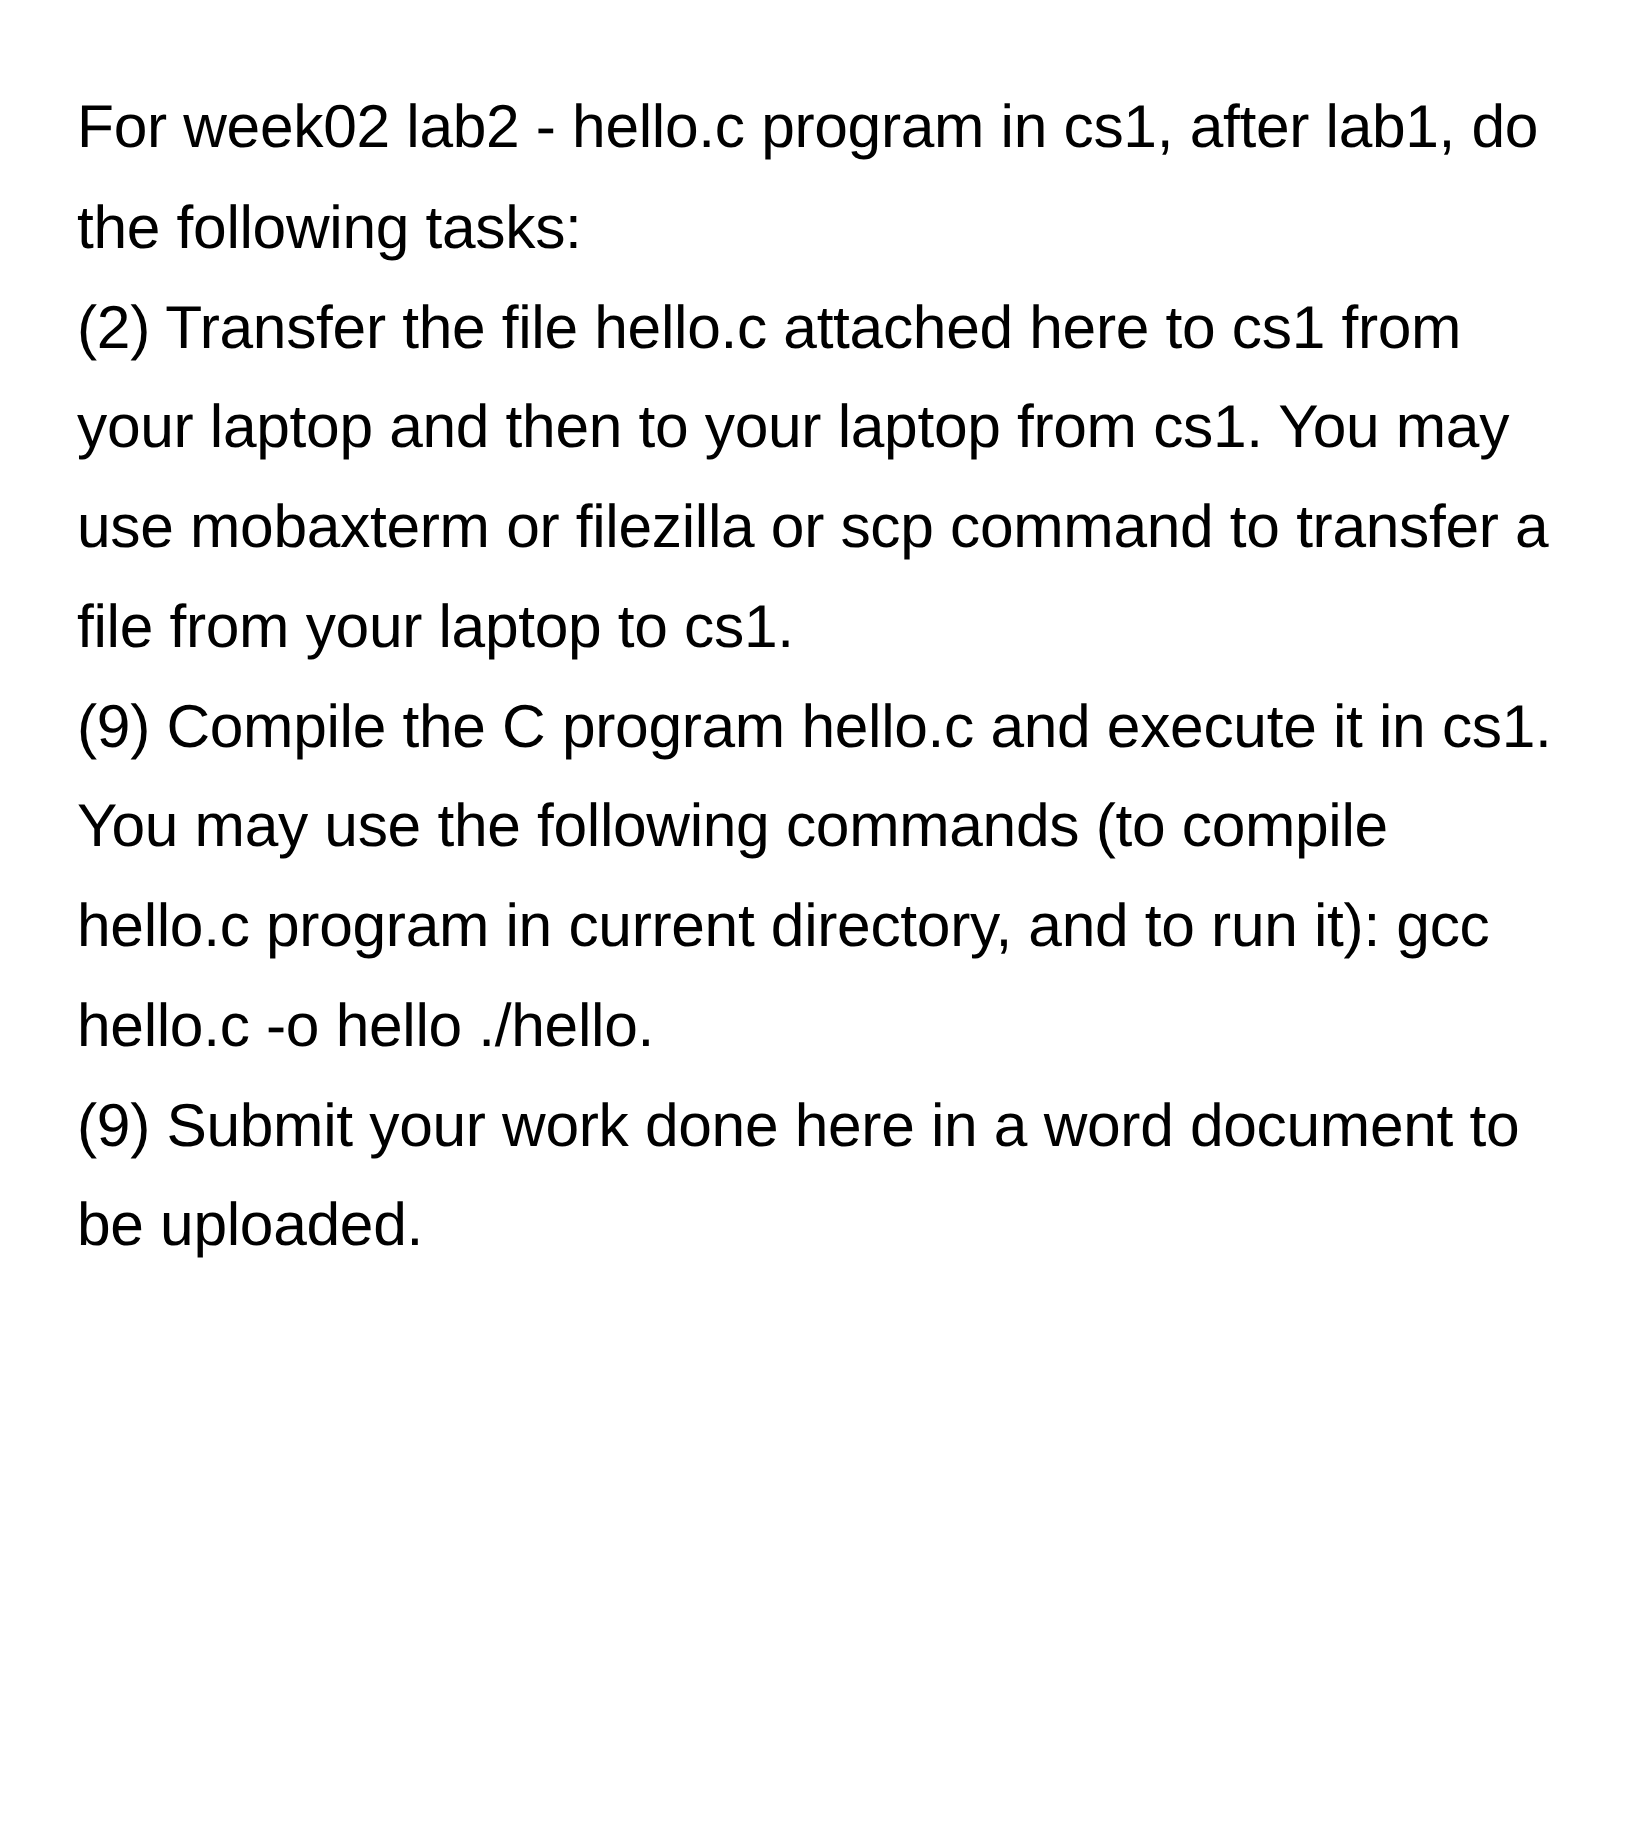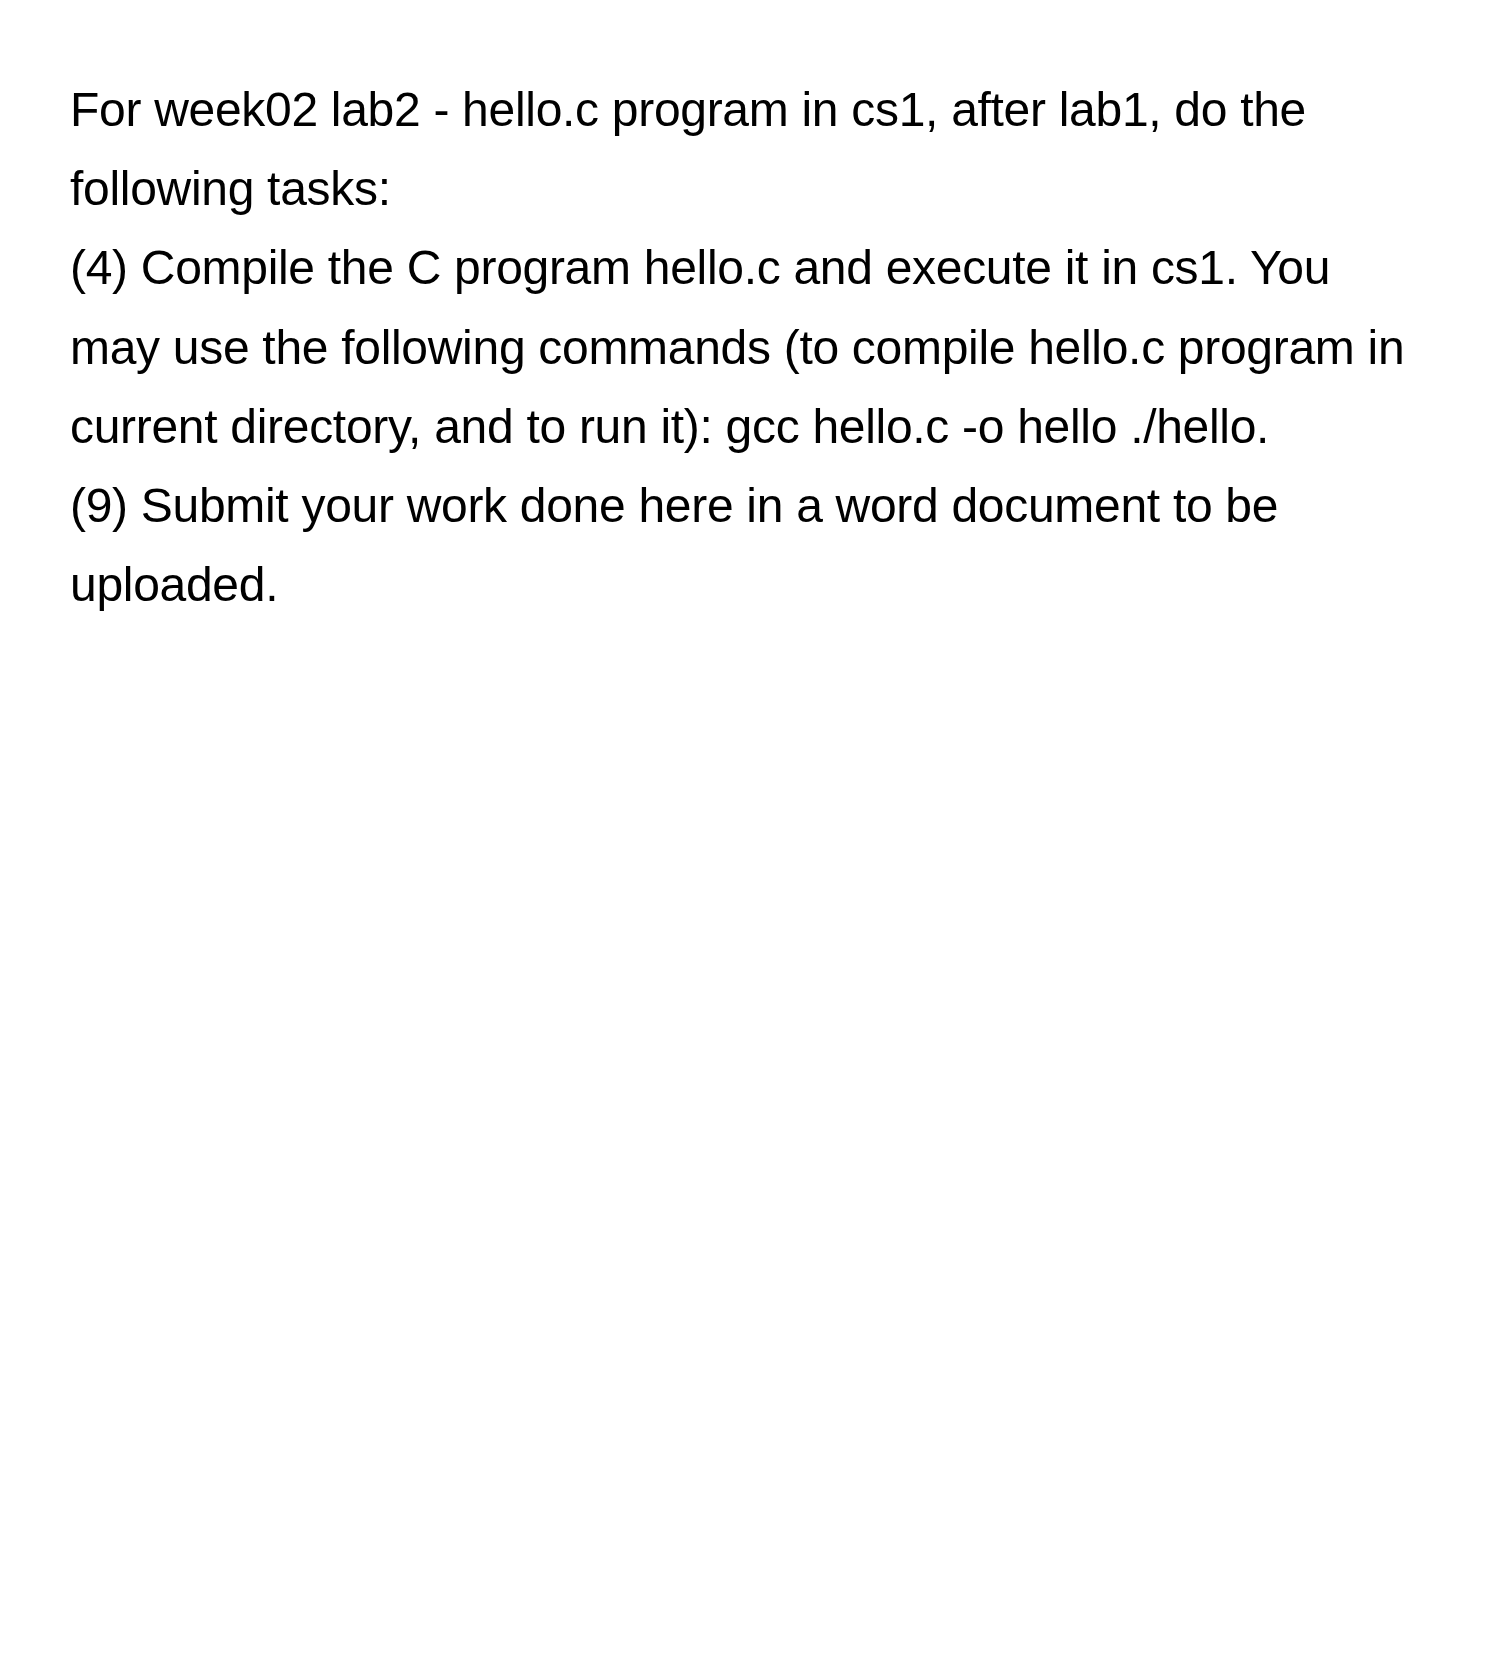--- a/index.html
+++ b/index.html
@@ -11,31 +11,32 @@
       width: 1500px;
       height: 1656px;
       background: #ffffff;
       font-family: -apple-system, BlinkMacSystemFont, "Segoe UI", Helvetica, Arial, sans-serif;
       color: #000000;
     }
     .page {
       padding: 70px 70px 70px 70px;
     }
     .text-block {
-      font-size: 48px;
+      font-size: 55px;
       line-height: 1.65;
       letter-spacing: -0.3px;
       font-weight: 400;
     }
     .para {
       margin-bottom: 0;
     }
   </style>
 </head>
 <body>
 
 <div class="page">
   <div class="text-block">
     <div class="para">For week02 lab2 - hello.c program in cs1, after lab1, do the following tasks:</div>
-    <div class="para">(4) Compile the C program hello.c and execute it in cs1. You may use the following commands (to compile hello.c program in current directory, and to run it): gcc hello.c -o hello ./hello.</div>
+    <div class="para">(2) Transfer the file hello.c attached here to cs1 from your laptop and then to your laptop from cs1. You may use mobaxterm or filezilla or scp command to transfer a file from your laptop to cs1.</div>
+    <div class="para">(9) Compile the C program hello.c and execute it in cs1. You may use the following commands (to compile hello.c program in current directory, and to run it): gcc hello.c -o hello ./hello.</div>
     <div class="para">(9) Submit your work done here in a word document to be uploaded.</div>
   </div>
 </div>
 
 </body></html>

